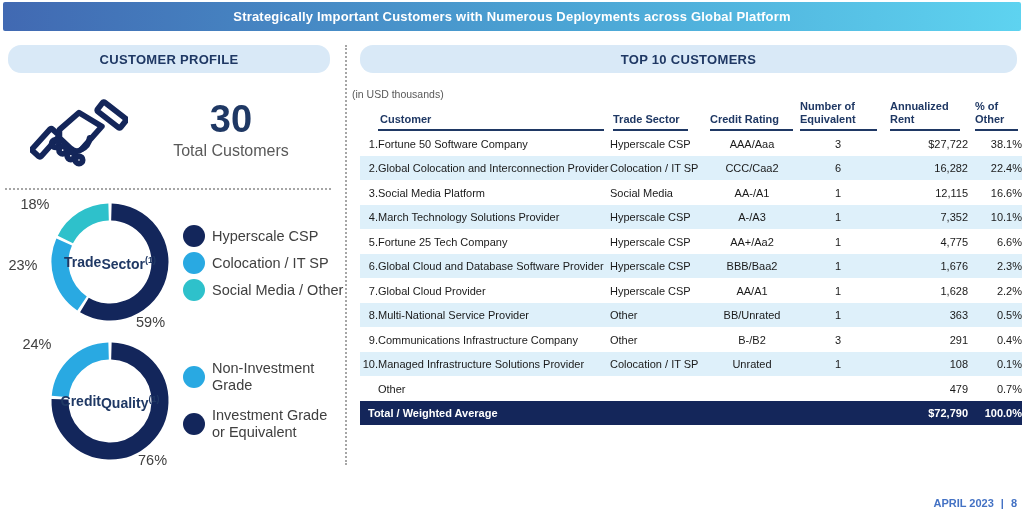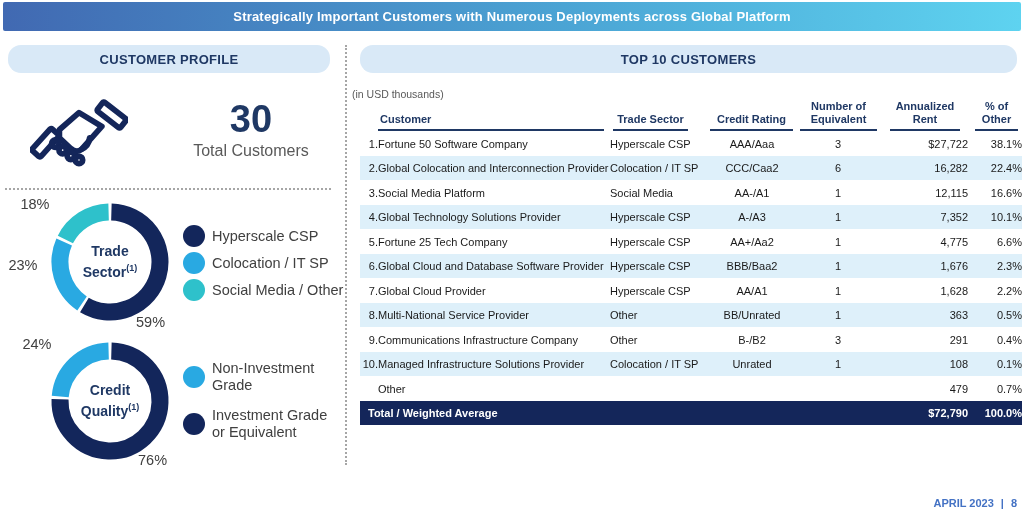--- a/index.html
+++ b/index.html
@@ -19,28 +19,28 @@
   .pill-left{left:8px;width:322px;}
   .pill-right{left:360px;width:657px;}
 
   .vdivider{position:absolute;left:345px;top:45px;height:420px;width:0;
             border-left:2px dotted #A6A6A6;}
   .hdivider{position:absolute;left:5px;top:188px;width:326px;height:0;
             border-top:2px dotted #A6A6A6;}
 
   
   .handshake{position:absolute;left:30px;top:92px;}
-  .total-block{position:absolute;left:176px;top:100px;width:150px;text-align:center;}
+  .total-block{position:absolute;left:156px;top:100px;width:150px;text-align:center;}
   .total-value{font-size:38px;line-height:38px;font-weight:bold;color:#1F3864;}
   .total-label{font-size:16px;color:#595959;margin-top:4px;}
 
   .donut{position:absolute;width:124px;height:124px;}
   .donut-1{left:48px;top:200px;}
   .donut-2{left:48px;top:339px;}
-  .donut-center{position:absolute;width:124px;height:124px;display:flex;flex-direction:column;
+  .donut-center{position:absolute;width:124px;height:124px;display:flex;flex-direction:row;
                 align-items:center;justify-content:center;text-align:center;
                 color:#1F3864;font-weight:bold;font-size:14px;line-height:17px;pointer-events:none;}
   .donut-center sup{font-size:9px;}
   .pct{position:absolute;font-size:14.5px;color:#404040;width:42px;}
   .pct-r{text-align:center;}
   .pct-18{left:14px;top:196px;}
   .pct-23{left:2px;top:257px;}
   .pct-59{left:136px;top:314px;}
   .pct-24{left:16px;top:336px;}
   .pct-76{left:138px;top:452px;}
@@ -52,21 +52,21 @@
   .legend-dot{width:22px;height:22px;border-radius:50%;flex:0 0 auto;}
   .legend-text{font-size:14.5px;color:#404040;line-height:17px;}
   .legend-1 .legend-text{white-space:nowrap;}
   .legend-2 .legend-text{width:122px;}
 
   
   .units-note{position:absolute;left:352px;top:88px;font-size:10.5px;color:#595959;}
   table.top10{position:absolute;left:360px;top:100px;width:662px;border-collapse:collapse;
               table-layout:fixed;}
   table.top10 th{vertical-align:bottom;padding:0;font-size:11px;color:#1F3864;font-weight:bold;}
-  .hcell{border-bottom:2px solid #1F3864;padding-bottom:3px;line-height:1.2;text-align:center;}
+  .hcell{border-bottom:2px solid #1F3864;padding-bottom:3px;line-height:1.2;text-align:left;}
   th.no-line .hcell{border-bottom:none;}
   .th-cust .hcell{margin-right:6px;text-align:left;padding-left:2px;}
   .th-sect .hcell{margin:0 18px 0 3px;}
   .th-rate .hcell{margin:0 5px 0 4px;}
   .th-loc  .hcell{margin:0 1px 0 2px;}
   .th-rent .hcell{margin:0 8px 0 12px;}
   .th-pct  .hcell{margin:0 4px 0 7px;}
   table.top10 td{font-size:11px;color:#1a1a1a;height:24.5px;padding:0;vertical-align:middle;}
   td.c-num{text-align:right;padding-right:3px;}
   td.c-cust{padding-left:6px;}
@@ -249,21 +249,21 @@
       <td class="c-num">3.</td>
       <td class="c-cust">Social Media Platform</td>
       <td class="c-sect">Social Media</td>
       <td class="c-rate">AA-/A1</td>
       <td class="c-loc">1</td>
       <td class="c-rent">12,115</td>
       <td class="c-pct">16.6%</td>
     </tr>
         <tr class="alt">
       <td class="c-num">4.</td>
-      <td class="c-cust">Global Technology Solutions Provider</td>
+      <td class="c-cust">March Technology Solutions Provider</td>
       <td class="c-sect">Hyperscale CSP</td>
       <td class="c-rate">A-/A3</td>
       <td class="c-loc">1</td>
       <td class="c-rent">7,352</td>
       <td class="c-pct">10.1%</td>
     </tr>
         <tr>
       <td class="c-num">5.</td>
       <td class="c-cust">Fortune 25 Tech Company</td>
       <td class="c-sect">Hyperscale CSP</td>

